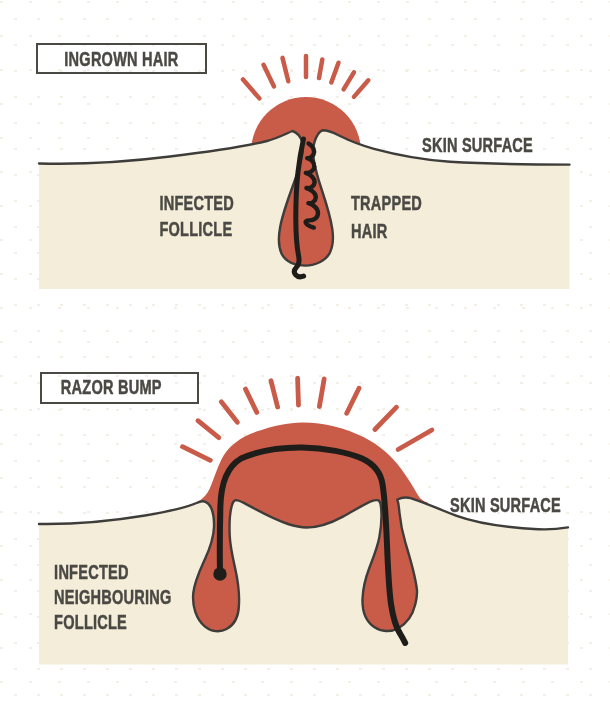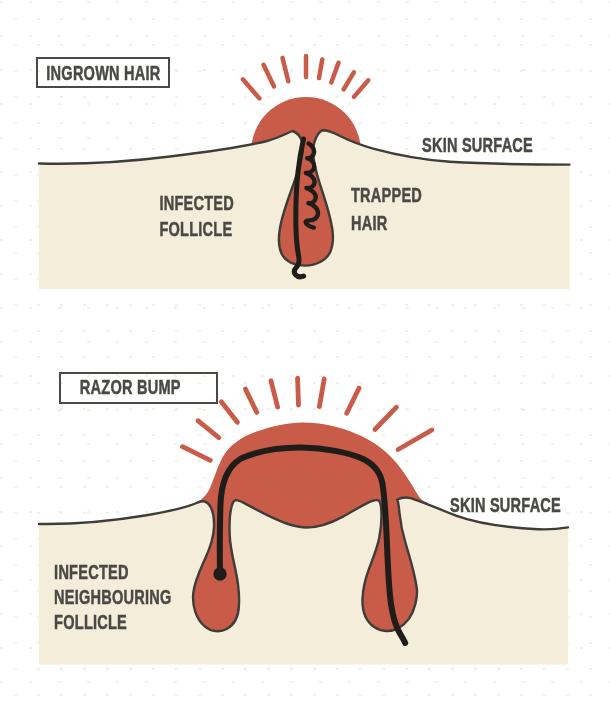--- a/index.html
+++ b/index.html
@@ -282,37 +282,37 @@
       <line x1="256.8" y1="412.4" x2="245.5" y2="389.1" class="ray" stroke-width="4.8"></line>
       <line x1="277.6" y1="407.0" x2="271.0" y2="380.8" class="ray" stroke-width="4.8"></line>
       <line x1="298.5" y1="405.1" x2="297.6" y2="378.1" class="ray" stroke-width="4.8"></line>
       <line x1="319.4" y1="406.5" x2="324.2" y2="378.9" class="ray" stroke-width="4.8"></line>
       <line x1="346.7" y1="413.3" x2="359.0" y2="388.2" class="ray" stroke-width="4.8"></line>
       <line x1="374.9" y1="429.5" x2="396.5" y2="407.2" class="ray" stroke-width="4.8"></line>
       <line x1="398.1" y1="449.5" x2="431.9" y2="430.0" class="ray" stroke-width="4.8"></line>
     </g>
 </svg>
 
-<div class="label-box" style="left:36px;top:57px;width:134px;height:31px;">
+<div class="label-box" style="left:36px;top:43px;width:171px;height:31px;">
   <span class="cond scx origin-center">INGROWN HAIR</span>
 </div>
 
 <div class="lbl cond scx origin-left" style="left:422px;top:135px;">SKIN SURFACE</div>
 
 <div class="lbl center" style="left:139px;top:193px;width:150px;">
   <span class="cond scx origin-center line">INFECTED</span>
   <span class="cond scx origin-center line" style="margin-top:5.5px;">FOLLICLE</span>
 </div>
 
-<div class="lbl" style="left:351px;top:185px;">
+<div class="lbl" style="left:351px;top:193px;">
   <span class="cond scx origin-left line">TRAPPED</span>
   <span class="cond scx origin-left line" style="margin-top:7.5px;">HAIR</span>
 </div>
 
-<div class="label-box" style="left:39.5px;top:372px;width:159.5px;height:31.5px;padding-right:16px;padding-bottom:2.5px;margin-left:19px;">
+<div class="label-box" style="left:39.5px;top:372px;width:159.5px;height:31.5px;padding-right:16px;padding-bottom:2.5px;">
   <span class="cond scx origin-center">RAZOR BUMP</span>
 </div>
 
 <div class="lbl cond scx origin-left" style="left:450px;top:495px;">SKIN SURFACE</div>
 
 <div class="lbl center" style="left:30.5px;top:562px;width:170px;">
   <span class="cond scx origin-center line">INFECTED</span>
   <span class="cond scx origin-center line" style="margin-top:4.5px;">NEIGHBOURING</span>
   <span class="cond scx origin-center line" style="margin-top:5.5px;">FOLLICLE</span>
 </div>

